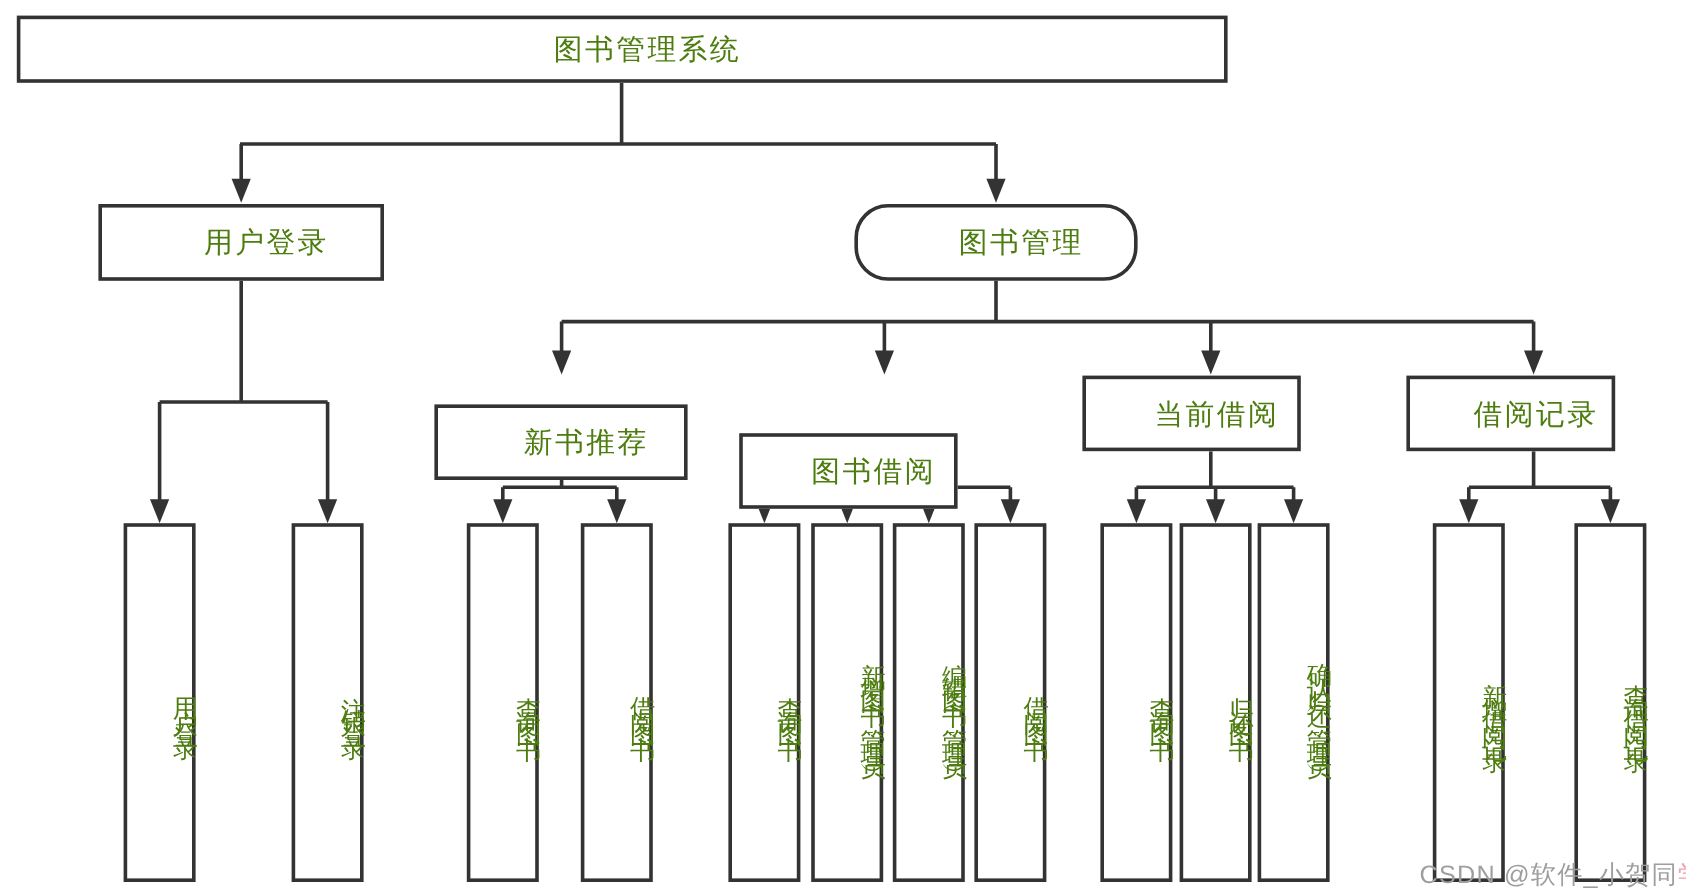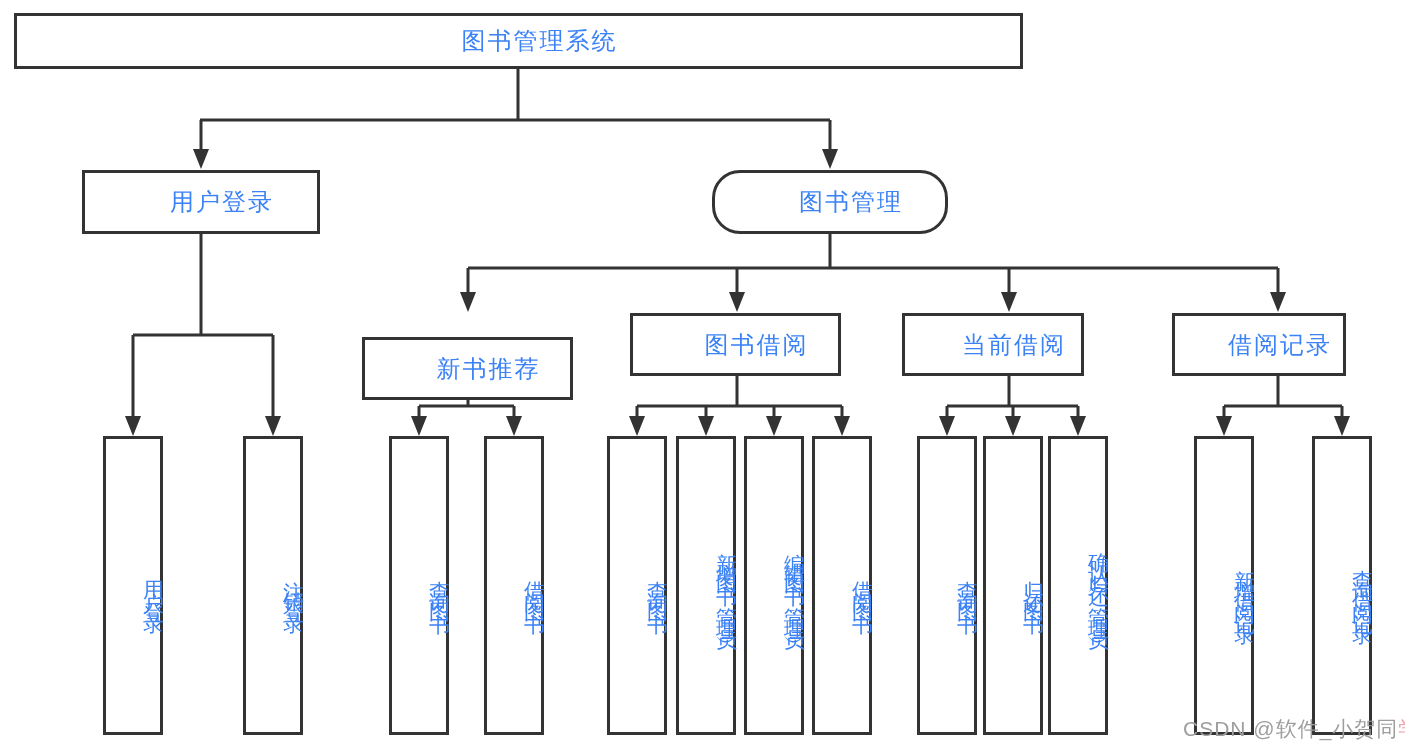--- a/index.html
+++ b/index.html
@@ -9,21 +9,21 @@
     background:#ffffff;
     font-family:"Liberation Sans","DejaVu Sans",sans-serif;
     overflow:hidden;
   }
   svg.wires{position:absolute;left:0;top:0;z-index:1;}
   .box{
     position:absolute;
     box-sizing:border-box;
     background:#ffffff;
     border:3px solid #333333;
-    color:#3b82f6;
+    color:#4d7c0f;
     display:flex;align-items:center;justify-content:center;
     z-index:2;
     padding-left:42px;
   }
   .box.h{font-size:24px;letter-spacing:2px;white-space:nowrap;}
   .box.v{
     writing-mode:vertical-rl;
     text-orientation:mixed;
     font-size:21px;
     letter-spacing:11px;
@@ -31,21 +31,21 @@
     width:60px;top:436px;height:299px;
   }
   
   .n-root{left:14px;top:13px;width:1009px;height:56px;}
   
   .n-login{left:82px;top:170px;width:238px;height:64px;}
   .n-mgmt{left:712px;top:170px;width:236px;height:64px;border-radius:28px;}
   
   .l3{top:313px;height:63px;}
   .n-l3-0{left:362px;width:211px;margin-top:24px;}
-  .n-l3-1{left:630px;width:211px;}
+  .n-l3-1{left:616px;width:182px;margin-top:48px;}
   .n-l3-2{left:902px;width:182px;}
   .n-l3-3{left:1172px;width:174px;}
   
   .n-l4-0{left:103px;}
   .n-l4-1{left:243px;}
   .n-l4-2{left:389px;}
   .n-l4-3{left:484px;}
   .n-l4-4{left:607px;}
   .n-l4-5{left:676px;}
   .n-l4-6{left:744px;}

